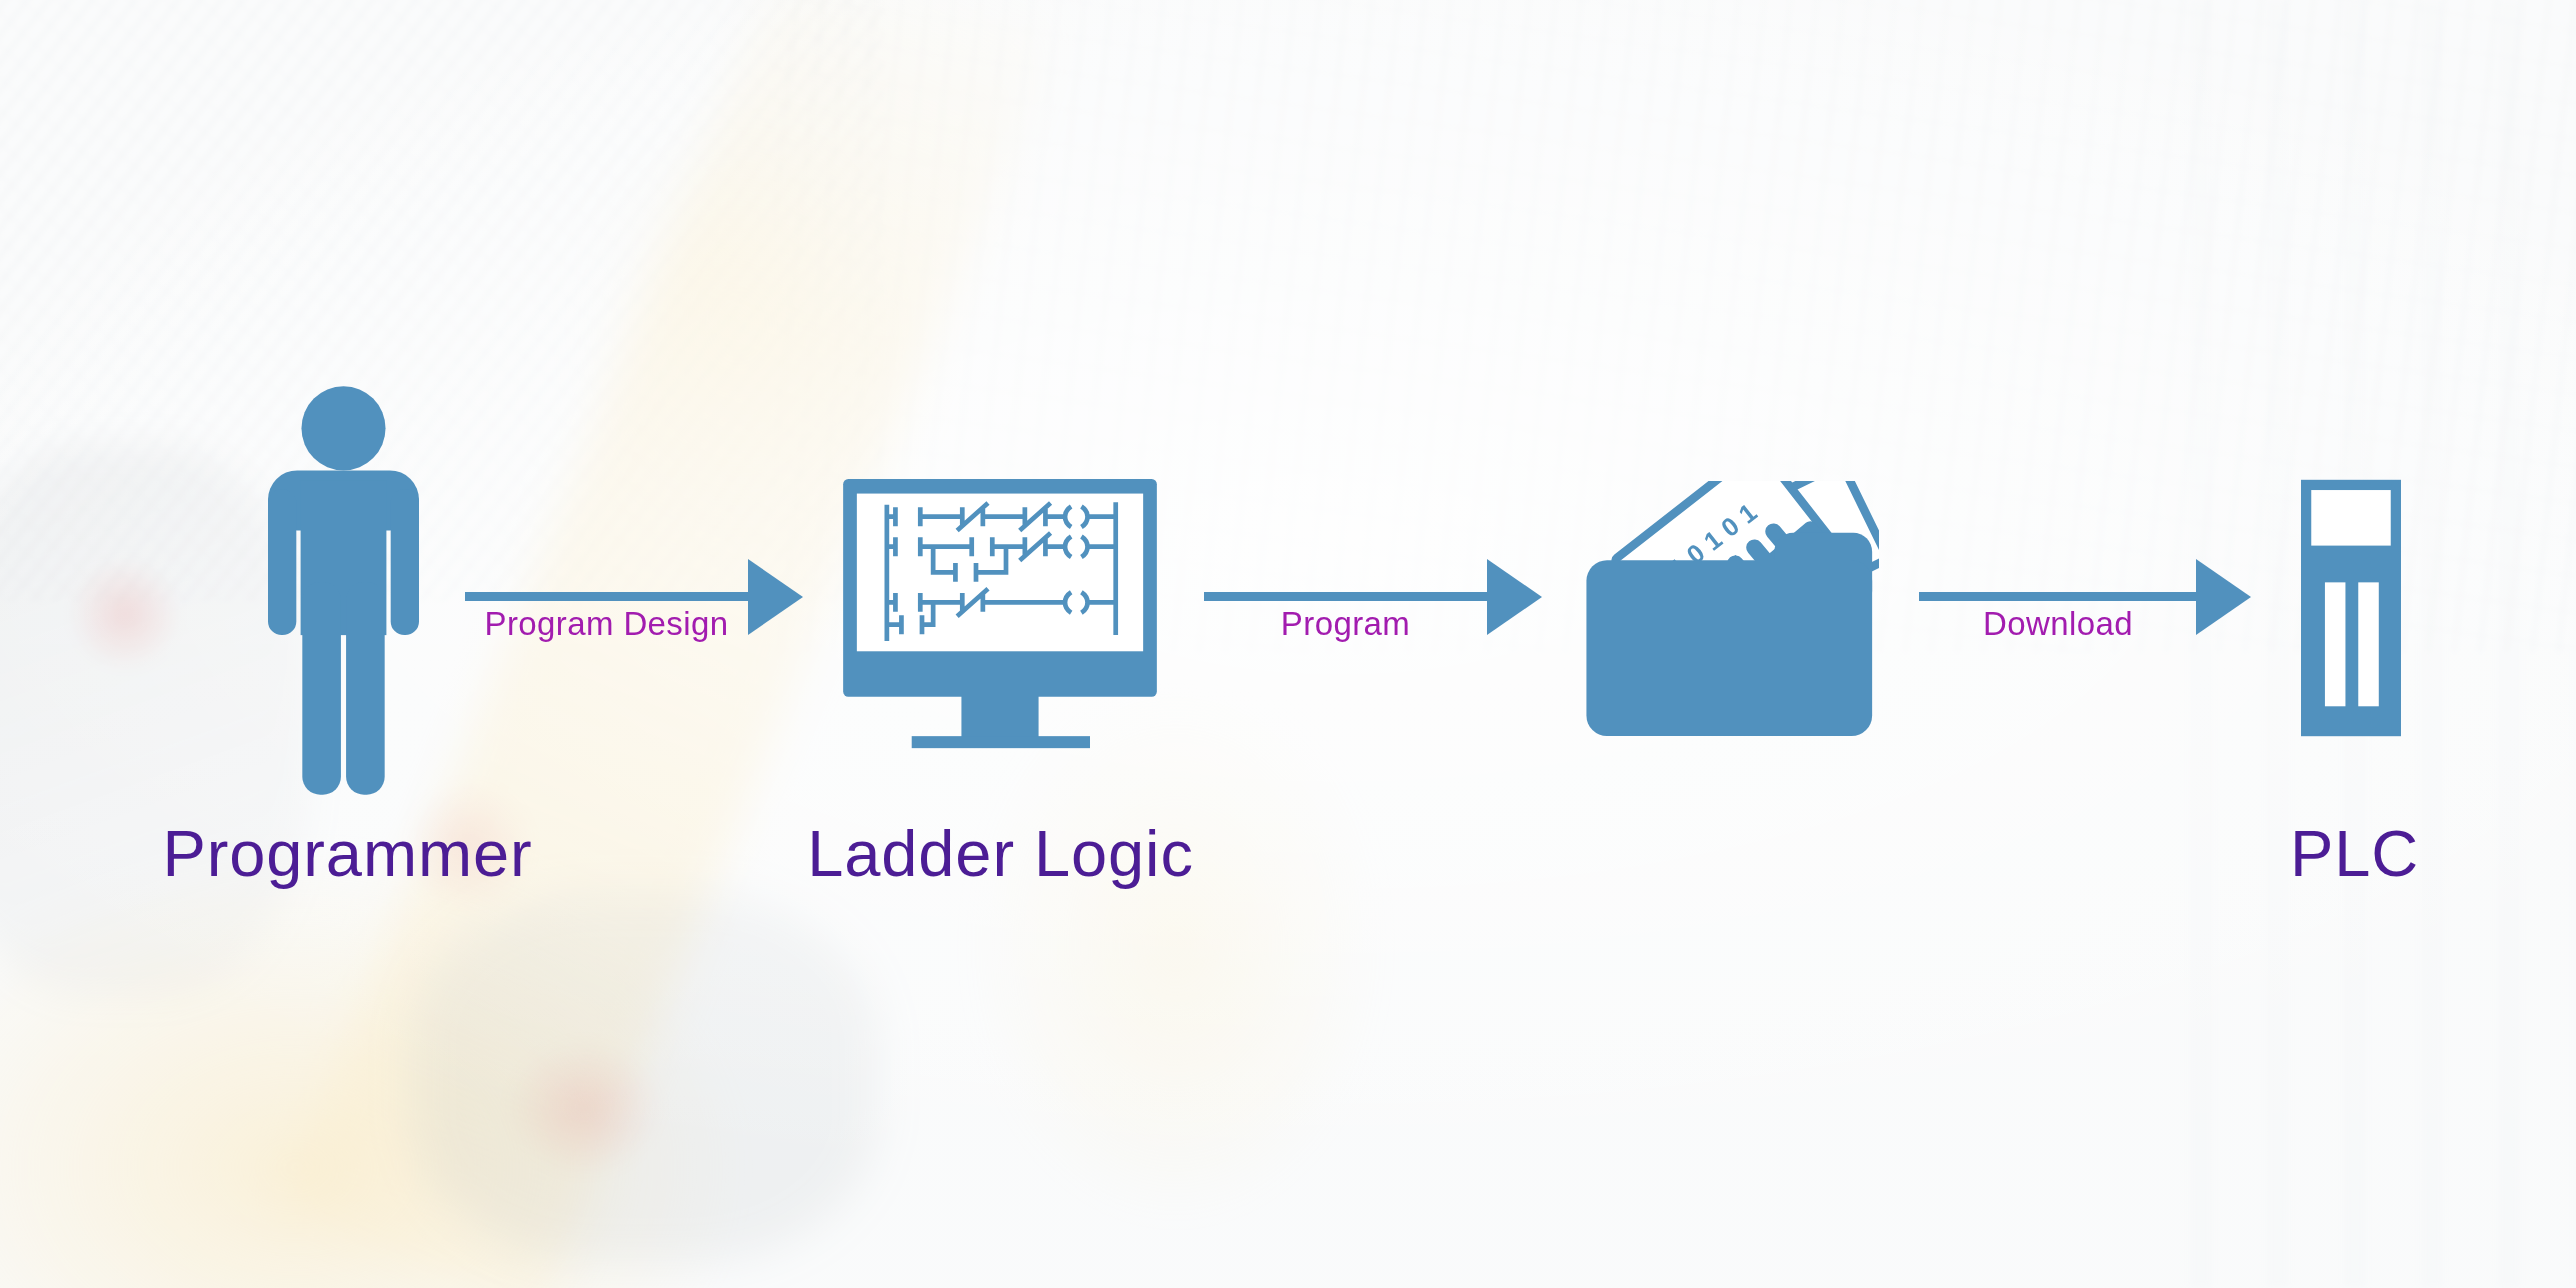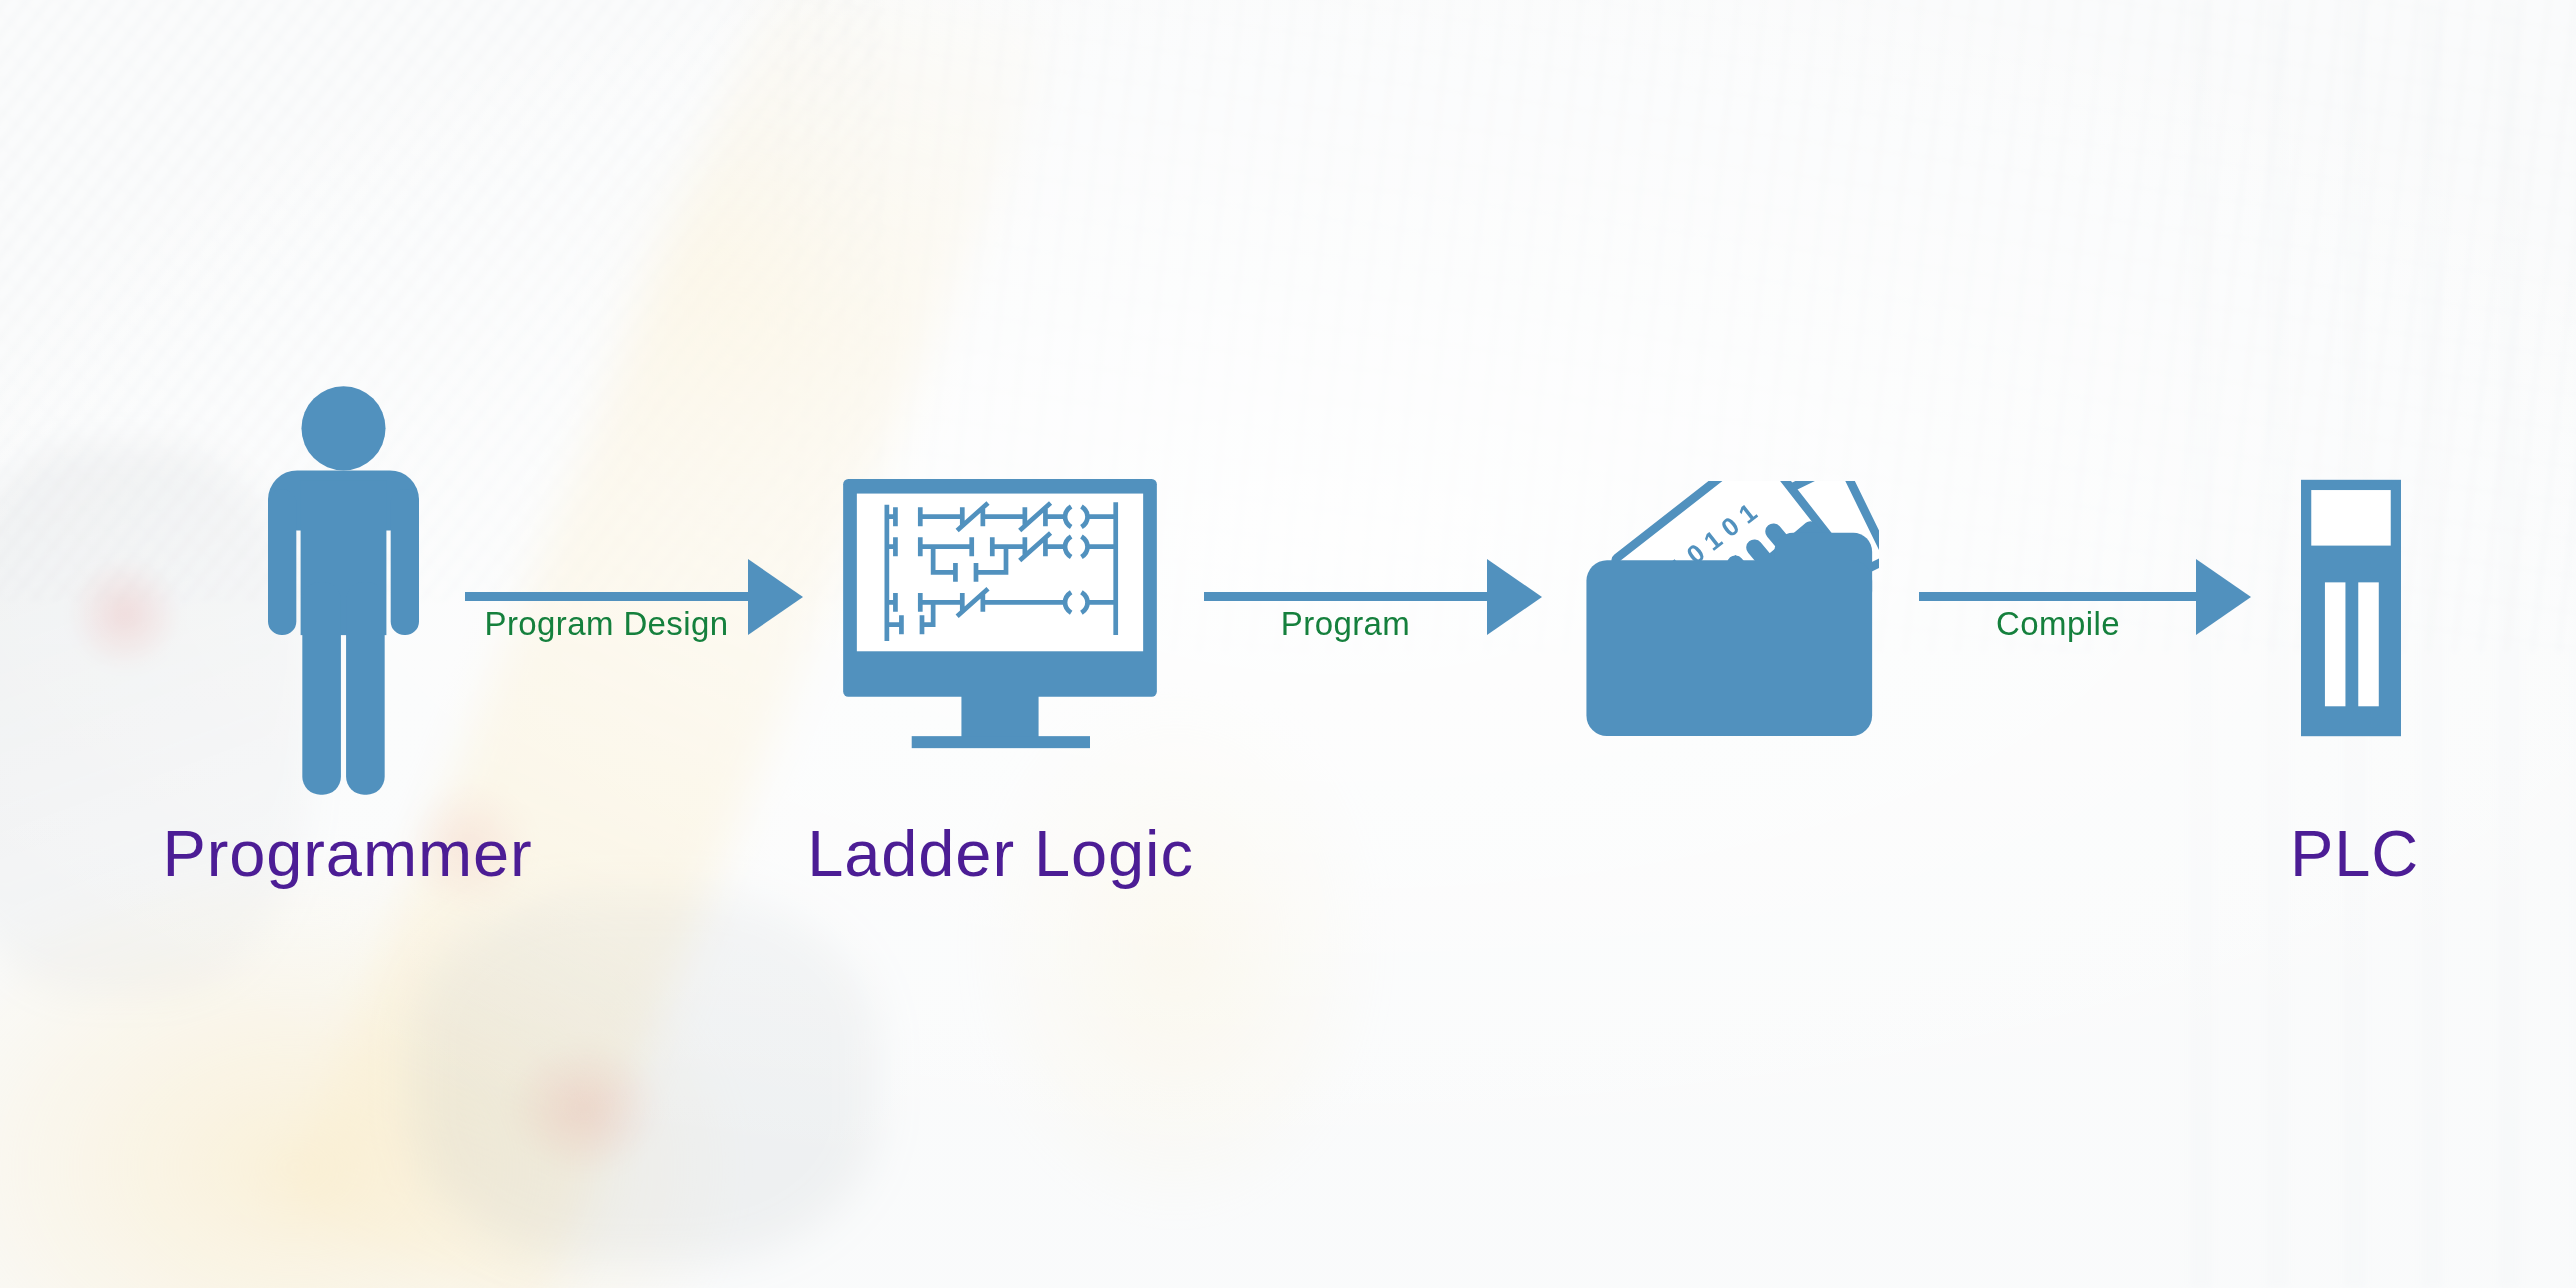--- a/index.html
+++ b/index.html
@@ -45,21 +45,21 @@
   
   .layer{position:absolute;left:0;top:0;width:2576px;height:1288px;}
   .icon-svg{position:absolute;display:block;}
   .node-label{position:absolute;width:515px;text-align:center;
     color:#4c1d95;font-size:65px;font-weight:300;letter-spacing:0.9px;line-height:1.1;}
   .arrow{position:absolute;height:82px;}
   .arrow .shaft{position:absolute;left:0;top:33px;height:8.6px;background:#5191BE;}
   .arrow .head{position:absolute;top:0;width:0;height:0;
     border-top:38px solid transparent;border-bottom:38px solid transparent;
     border-left:55px solid #5191BE;}
-  .arrow-label{position:absolute;text-align:center;color:#15803d;
+  .arrow-label{position:absolute;text-align:center;color:#a21caf;
     font-size:33px;font-weight:400;letter-spacing:0.4px;}
 </style>
 </head>
 <body>
 
 <div id="canvas">
 
   <div>
     <div class="bg bg-grate-tl"></div>
     <div class="bg bg-grate-tc"></div>
@@ -152,21 +152,21 @@
         </g>
         <rect x="223" y="60" width="114" height="90" rx="22"></rect>
         <rect x="4" y="92" width="333" height="205" rx="24"></rect>
       </g>
     </svg>
 
     <div class="arrow" style="left:1919px;top:559px;width:332px">
       <div class="shaft" style="width:278px"></div>
       <div class="head" style="left:277px"></div>
     </div>
-    <div class="arrow-label" style="left:1919px;top:605px;width:278px">Compile</div>
+    <div class="arrow-label" style="left:1919px;top:605px;width:278px">Download</div>
 
     <svg class="icon-svg" style="left:2301px;top:479px" width="100" height="258" viewBox="0 0 117 300">
       <rect x="0" y="0" width="117" height="300" fill="#5191BE"></rect>
       <rect x="12" y="12" width="93" height="65" fill="#ffffff"></rect>
       <rect x="28" y="120" width="24" height="145" fill="#ffffff"></rect>
       <rect x="67" y="120" width="24" height="145" fill="#ffffff"></rect>
     </svg>
     <div class="node-label" style="left:2097px;top:818px">PLC</div>
 
   </div>

